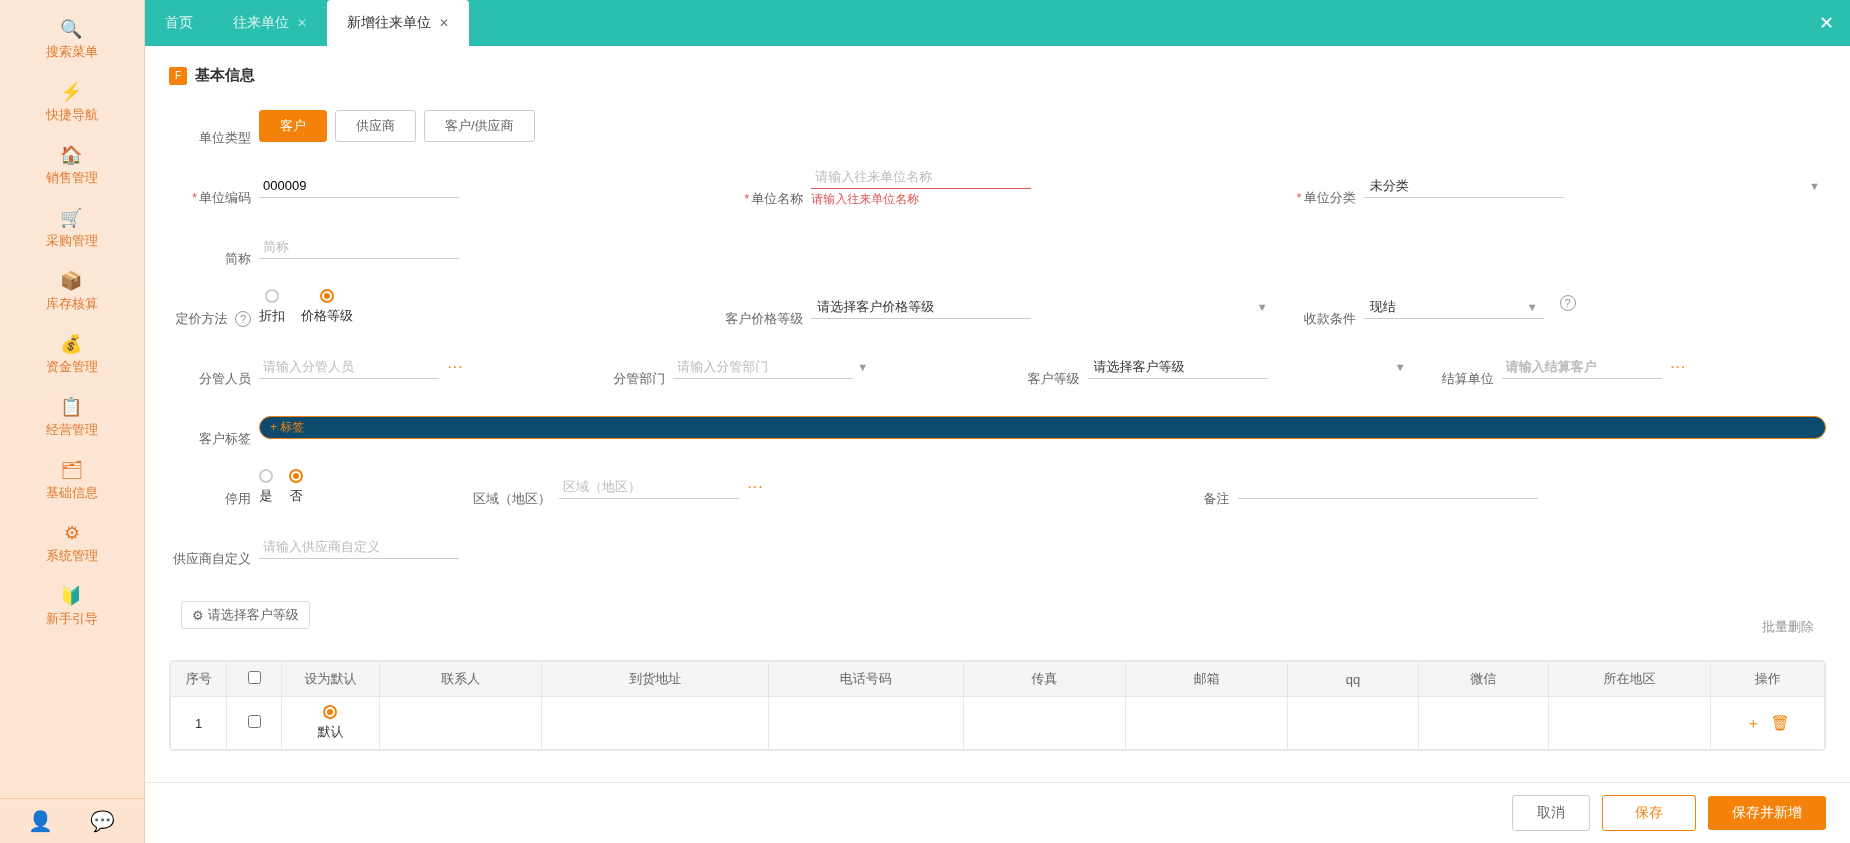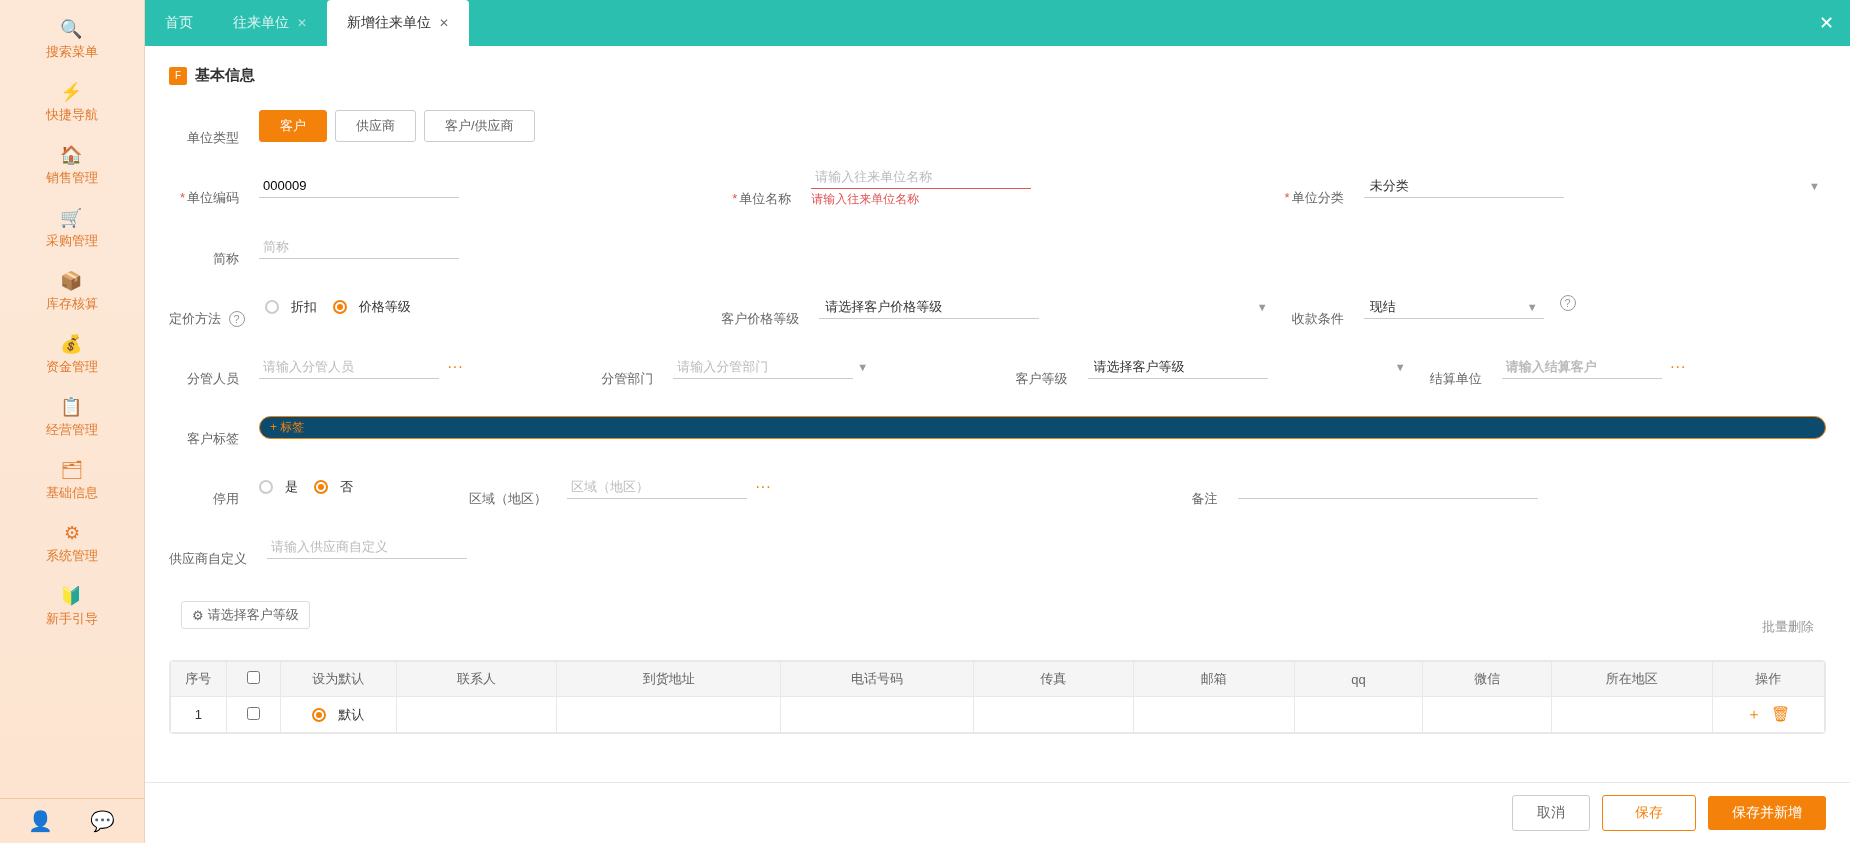--- a/index.html
+++ b/index.html
@@ -184,24 +184,25 @@
 
     
     .radio-group {
       display: flex;
       align-items: center;
       gap: 16px;
     }
     .radio-item {
       display: flex;
       align-items: center;
-      gap: 12px;
+      gap: 4px;
       cursor: pointer;
       font-size: 13px;
       color: #333;
+      flex-direction: column;
     }
     .radio-dot {
       width: 14px;
       height: 14px;
       border-radius: 50%;
       border: 2px solid #ccc;
       display: flex;
       align-items: center;
       justify-content: center;
     }
@@ -225,21 +226,21 @@
     }
     .form-cell {
       display: flex;
       align-items: center;
       flex: 1;
     }
     .form-cell-label {
       font-size: 13px;
       color: #666;
       white-space: nowrap;
-      padding-right: 20px;
+      padding-right: 8px;
       min-width: 90px;
       text-align: right;
       margin-top: 24px;
     }
     .form-cell-content {
       flex: 1;
       display: flex;
       flex-direction: column;
     }
 

